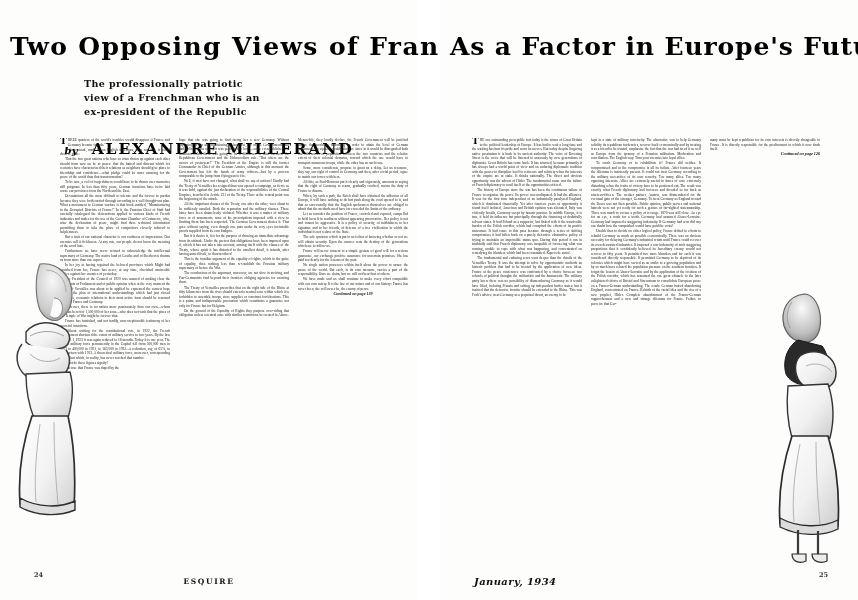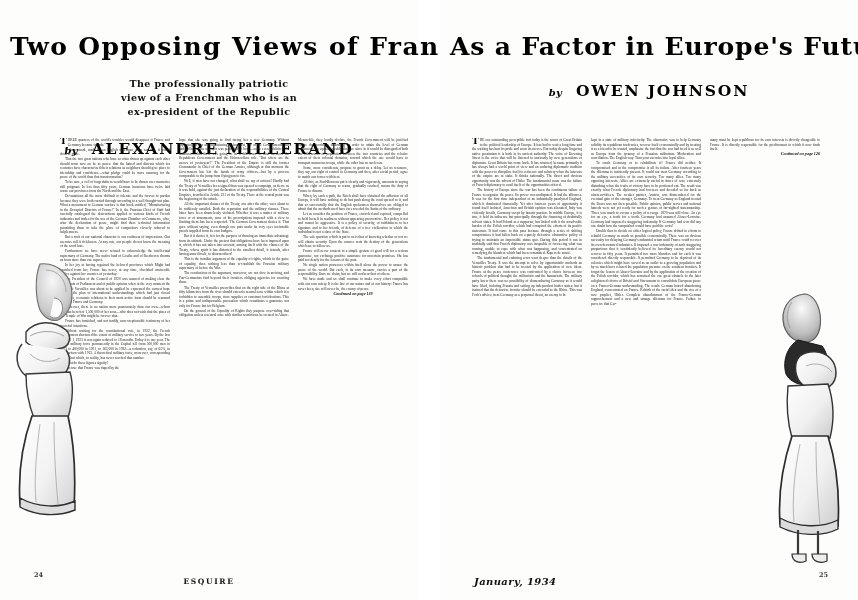--- a/index.html
+++ b/index.html
@@ -24,21 +24,21 @@
     font-size:25px;
     letter-spacing:0.055em;
     color:#000;
     margin:0;
     padding:32px 10px 0 10px;
     white-space:nowrap;
   }
   .page-right .headline{letter-spacing:0.035em;}
 
   .subtitle{
-    text-align:center;
+    text-align:left;
     font-family:"DejaVu Serif", serif;
     font-weight:700;
     font-size:9.5px;
     line-height:14px;
     letter-spacing:0.045em;
     color:#111;
     margin:16px auto 0 auto;
     width:250px;
   }
   .subtitle div{white-space:nowrap;}
@@ -244,24 +244,20 @@
     <div class="folio folio-left">24</div>
   </div>
 
   <div class="gutter"></div>
 
   <div class="page page-right">
 
     <h1 class="headline">As a Factor in Europe's Future</h1>
 
 
-    <div class="byline">
-      <span class="by">by</span>
-      <span class="author">OWEN JOHNSON</span>
-    </div>
 
     <div class="cols">
       <div class="col">
         <p><span class="dropcap">T</span><span>HE one outstanding perceptible fact today is the return of Great Britain to the political leadership of Europe. It has had to wait a long time and the waiting has hurt its pride and worn its nerves. But today despite lingering native pessimism it is back in its ancient authority. The voice of Downing Street is the voice that will be listened to anxiously by new generations of diplomats. Great Britain has come back. It has returned, because primarily it has always had a world point of view and an enduring diplomatic tradition with the power to discipline itself to reticence and sobriety when the interests of the empire are at stake. It thinks nationally. The direct and obvious opportunity was the advent of Hitler. The fundamental cause was the failure of French diplomacy to avail itself of the opportunities offered.</span></p>
         <p>The history of Europe since the war has been the continuous failure of France to organize the peace. Its power was undisputed. It had the alliances. It was for the first time independent of an industrially paralyzed England, which it dominated financially. Yet after fourteen years of opportunity it found itself isolated, American and British opinion was alienated, Italy was violently hostile, Germany swept by fanatic passion. In middle Europe, it is true, it held its influence but principally through the financing of doubtfully solvent states. It had Poland as a supporter, but linked with it the unsolvable burden of the Polish corridor, which had conspired the efforts of its pacific statesmen. It had come to this pass because through a series of shifting compromises it had fallen back on a purely defensive obstructive policy of trying to maintain an impossible status quo. During this period it ran in truthfully said that French diplomacy was incapable of foreseeing what was coming, unable to cope with what was happening, and concentrated on remedying the blunders which had been committed. Kapers de sureté.</p>
         <p>The fundamental and enduring error went deeper than the details of the Versailles Treaty. It was the attempt to solve by opportunistic methods an historic problem that had to be treated by the application of new ideas. France at the peace conference was confronted by a choice between two schools of political thought; the militaristic and the humanistic. The military party knew there was no possibility of dismembering Germany as it would have liked, isolating Prussia and setting up independent buffer states; but it insisted that the defensive frontier should be extended to the Rhine. This was Foch's advice; treat Germany as a perpetual threat, an enemy to be</p>
       </div>
 
       <div class="col">
         <p>kept in a state of military inferiority. The alternative was to help Germany solidify its republican tendencies, recover itself economically and by treating it as a friend to be trusted, emphasize the fact that the war had freed it as well as Europe from the tyranny of a Prussian militarism. Moderation and conciliation. The English way. Turn your enemies into loyal allies.</p>

